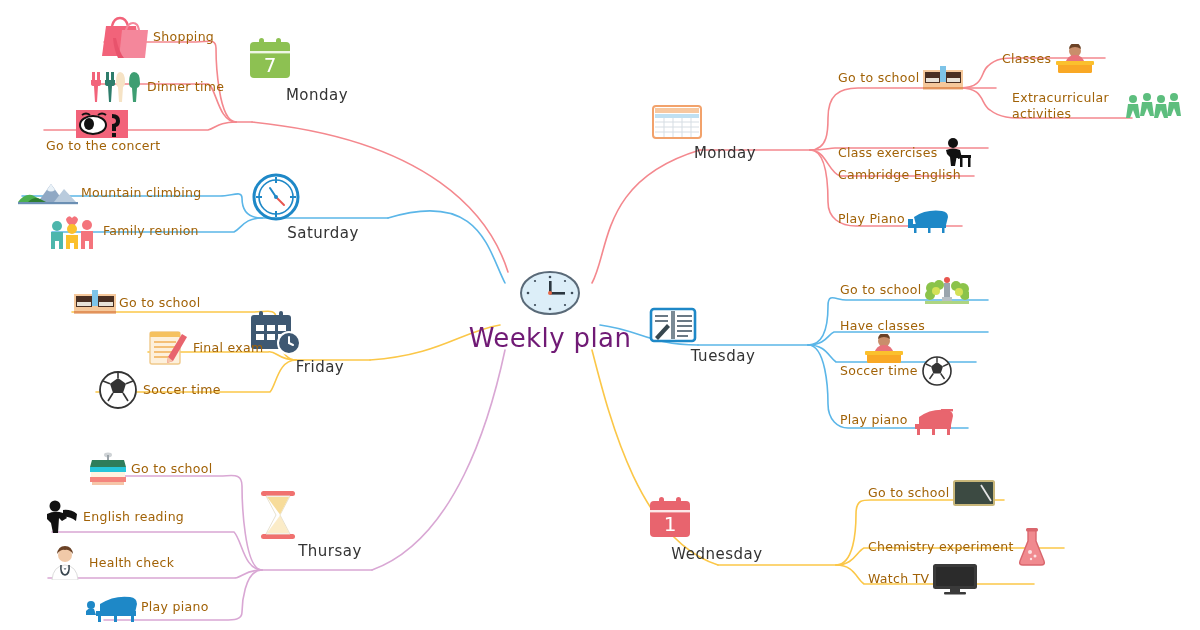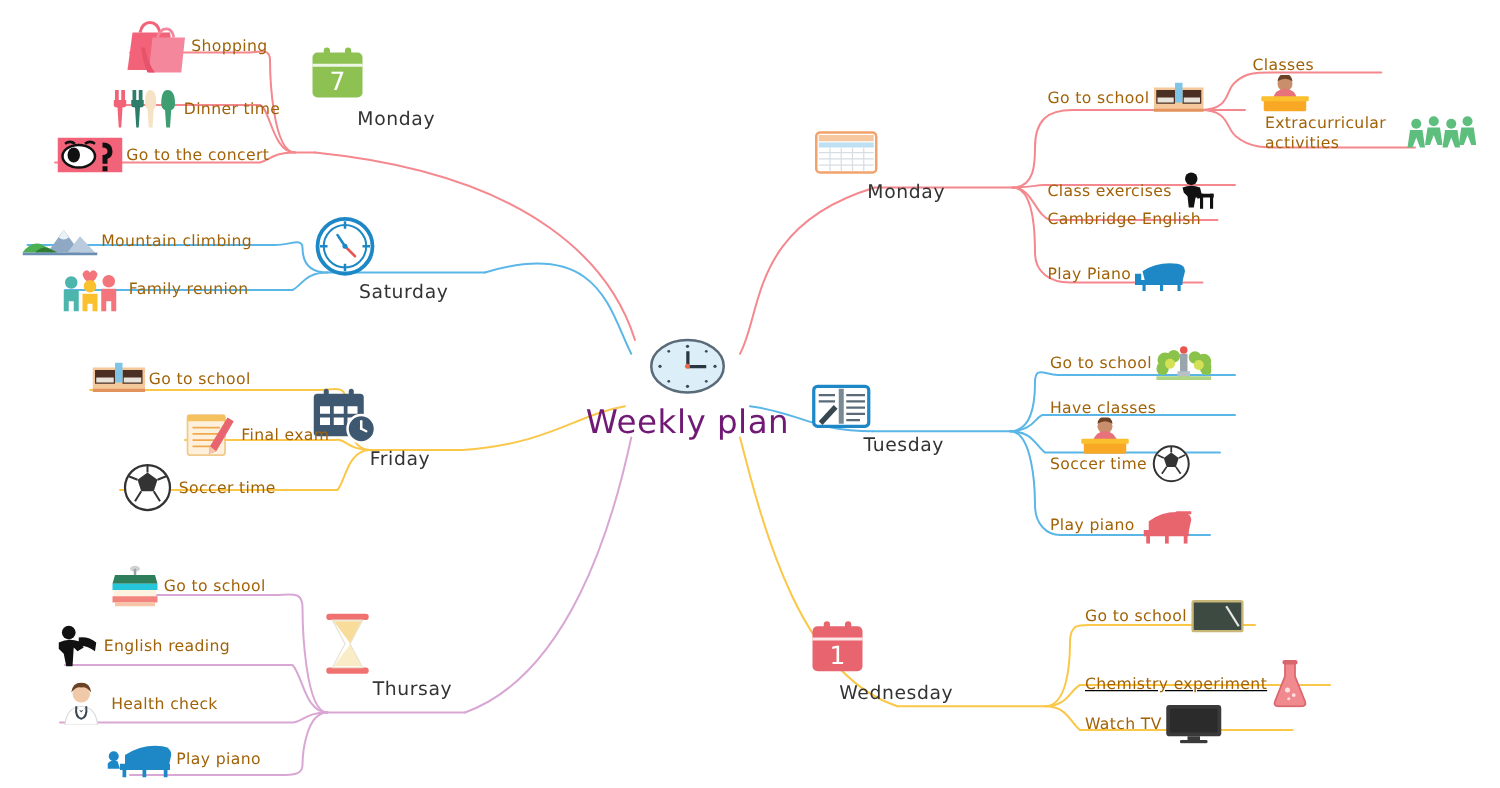--- a/index.html
+++ b/index.html
@@ -166,21 +166,21 @@
         <rect x="2" y="6" width="15" height="11" fill="#4a2f22"></rect>
         <rect x="23" y="6" width="15" height="11" fill="#4a2f22"></rect>
         <rect x="3" y="12" width="13" height="4" fill="#e8e2d8"></rect>
         <rect x="24" y="12" width="13" height="4" fill="#e8e2d8"></rect>
         <rect x="17" y="0" width="6" height="16" fill="#7ec4e8"></rect>
         <rect x="0" y="21" width="40" height="2.4" fill="#E2935B"></rect>
       </svg>
     </span>
   </div>
 
-  <div class="node leaf rightside" style="left:1002px;top:44px;flex-direction:column;">
+  <div class="node leaf rightside" style="left:1002px;top:44px;">
     <span class="ltext">Classes</span>
     <span class="ico">
       <svg width="42" height="30" viewBox="0 0 42 30">
         <circle cx="21" cy="7" r="6" fill="#C98E6B"></circle>
         <path d="M15,5 a6,6 0 0 1 12,0 q-6,-4 -12,0z" fill="#6b4226"></path>
         <path d="M11,20 q2,-9 10,-9 q8,0 10,9z" fill="#E8727B"></path>
         <rect x="4" y="19" width="34" height="10" rx="1.5" fill="#F9A825"></rect>
         <rect x="2" y="17" width="38" height="4" rx="1" fill="#FBC02D"></rect>
       </svg>
     </span>
@@ -343,21 +343,21 @@
   <div class="node leaf rightside" style="left:868px;top:480px;">
     <span class="ltext">Go to school</span>
     <span class="ico">
       <svg width="42" height="26" viewBox="0 0 42 26">
         <rect x="1" y="1" width="40" height="24" rx="1.5" fill="#3C4A42" stroke="#C9B77A" stroke-width="2"></rect>
         <path d="M28,5 L38,21" stroke="#e6e6e6" stroke-width="1.8" fill="none"></path>
       </svg>
     </span>
   </div>
 
-  <div class="node leaf rightside" style="left:868px;top:528px;text-decoration:underline;">
+  <div class="node leaf rightside" style="left:868px;top:528px;">
     <span class="ltext">Chemistry experiment</span>
     <span class="ico">
       <svg width="30" height="38" viewBox="0 0 30 38">
         <path d="M11,2 h8 v11 l8,20 q1.5,4 -3,4 h-18 q-4.5,0 -3,-4 l8,-20z" fill="#F08A8F" stroke="#D9666D" stroke-width="1.4"></path>
         <rect x="9" y="0" width="12" height="3.5" rx="1.5" fill="#D9666D"></rect>
         <g fill="#fff" opacity=".75">
           <circle cx="13" cy="24" r="2"></circle>
             <circle cx="18" cy="28" r="1.5"></circle>
             <circle cx="14" cy="31" r="1.2"></circle>
         </g>
@@ -607,21 +607,21 @@
             <rect x="21" y="2" width="3" height="8"></rect>
           <path d="M15,10 h10 v4 q0,2 -3,2 l-1,16 h-2 l-1,-16 q-3,0 -3,-2z"></path>
         </g>
         <path d="M30,2 q5,0 5,10 q0,4 -2,5 l-1,15 h-3 l-1,-15 q-2,-1 -2,-5 q0,-10 4,-10z" fill="#F6E3C5"></path>
         <path d="M44,2 q6,0 6,11 q0,4 -3,5 l-1,14 h-3 l-1,-14 q-3,-1 -3,-5 q0,-11 5,-11z" fill="#3E9E72"></path>
       </svg>
     </span>
     <span class="ltext">Dinner time</span>
   </div>
 
-  <div class="node leaf leftside" style="left:46px;top:110px;">
+  <div class="node leaf leftside" style="left:46px;top:110px;flex-direction:column;">
     <span class="ico">
       <svg width="52" height="28" viewBox="0 0 52 28">
         <rect x="0" y="0" width="52" height="28" fill="#F2637A"></rect>
         <ellipse cx="17" cy="15" rx="13" ry="9" fill="#fff" stroke="#111" stroke-width="2"></ellipse>
         <ellipse cx="13" cy="14" rx="5" ry="6" fill="#111"></ellipse>
         <path d="M6,5 q4,-3 8,0" stroke="#111" stroke-width="2" fill="none"></path>
         <path d="M22,5 q4,-3 8,0" stroke="#111" stroke-width="2" fill="none"></path>
         <path d="M36,4 q8,0 8,7 q0,5 -4,6 v4 h-4 v-7 q4,0 4,-3 q0,-3 -4,-3z" fill="#111"></path>
         <rect x="36" y="23" width="4" height="4" fill="#111"></rect>
       </svg>

